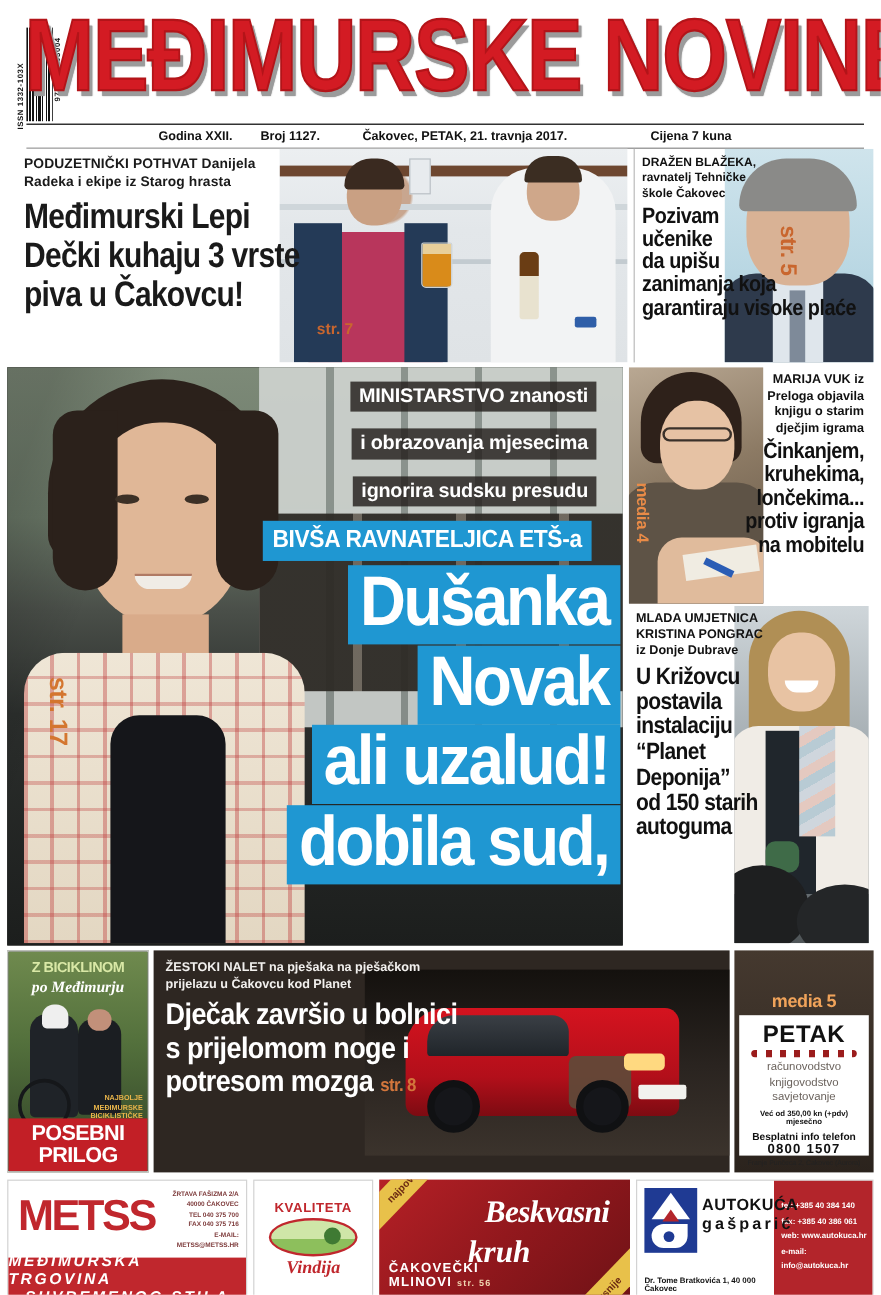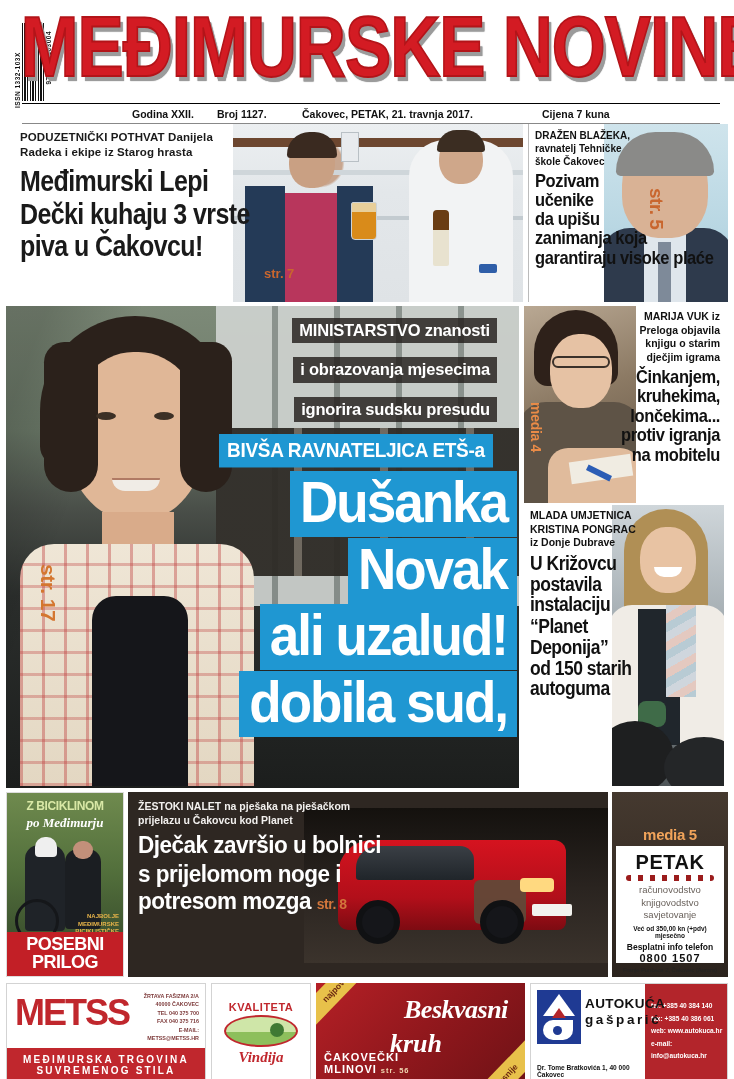--- a/index.html
+++ b/index.html
@@ -293,21 +293,21 @@
   
   .ad-strip { position:relative; margin:6px 6px 0 6px; height:100px; display:flex; gap:5px; align-items:stretch; }
 
   .ad-metss { position:relative; width:200px; flex:0 0 200px; border:1px solid #d3d3d3; background:#fff; }
   .mt-top { position:relative; height:62px; display:flex; }
   .mt-logo { font-size:36px; font-weight:900; color:#c0272d; letter-spacing:-2px;
              padding:8px 0 0 8px; font-stretch:condensed; }
   .mt-info { font-size:5.4px; color:#7d3a3a; text-align:right; padding:8px 6px 0 0; line-height:1.55; flex:1; font-weight:700;}
   .mt-bar { position:absolute; left:0; right:0; bottom:0; height:34px; background:#c0272d;
     color:#fff; display:flex; flex-direction:column; justify-content:center; align-items:center; }
-  .mt-bar div { font-size:10px; font-weight:700; letter-spacing:2.2px; }
+  .mt-bar div { font-size:13px; font-weight:700; letter-spacing:2.2px;font-style:italic; }
 
   .ad-vindija { position:relative; width:100px; flex:0 0 100px; border:1px solid #d3d3d3; background:#fff;
     display:flex; flex-direction:column; align-items:center; justify-content:center; }
   .vd-kval { font-size:11px; font-weight:900; color:#c0272d; letter-spacing:0.5px; }
   .vd-oval { width:74px; height:32px; border:2px solid #c0272d; border-radius:50%;
     background:linear-gradient(180deg,#cfe6a8 0 55%, #8dbf5c 55% 100%); margin:2px 0;
     position:relative; overflow:hidden; }
   .vd-tree { position:absolute; right:12px; top:6px; width:14px; height:14px; background:#3f7a33; border-radius:50%; }
   .vd-name { font-size:15px; font-weight:700; color:#c0272d; font-family:"Liberation Serif", serif; font-style:italic; }
 

